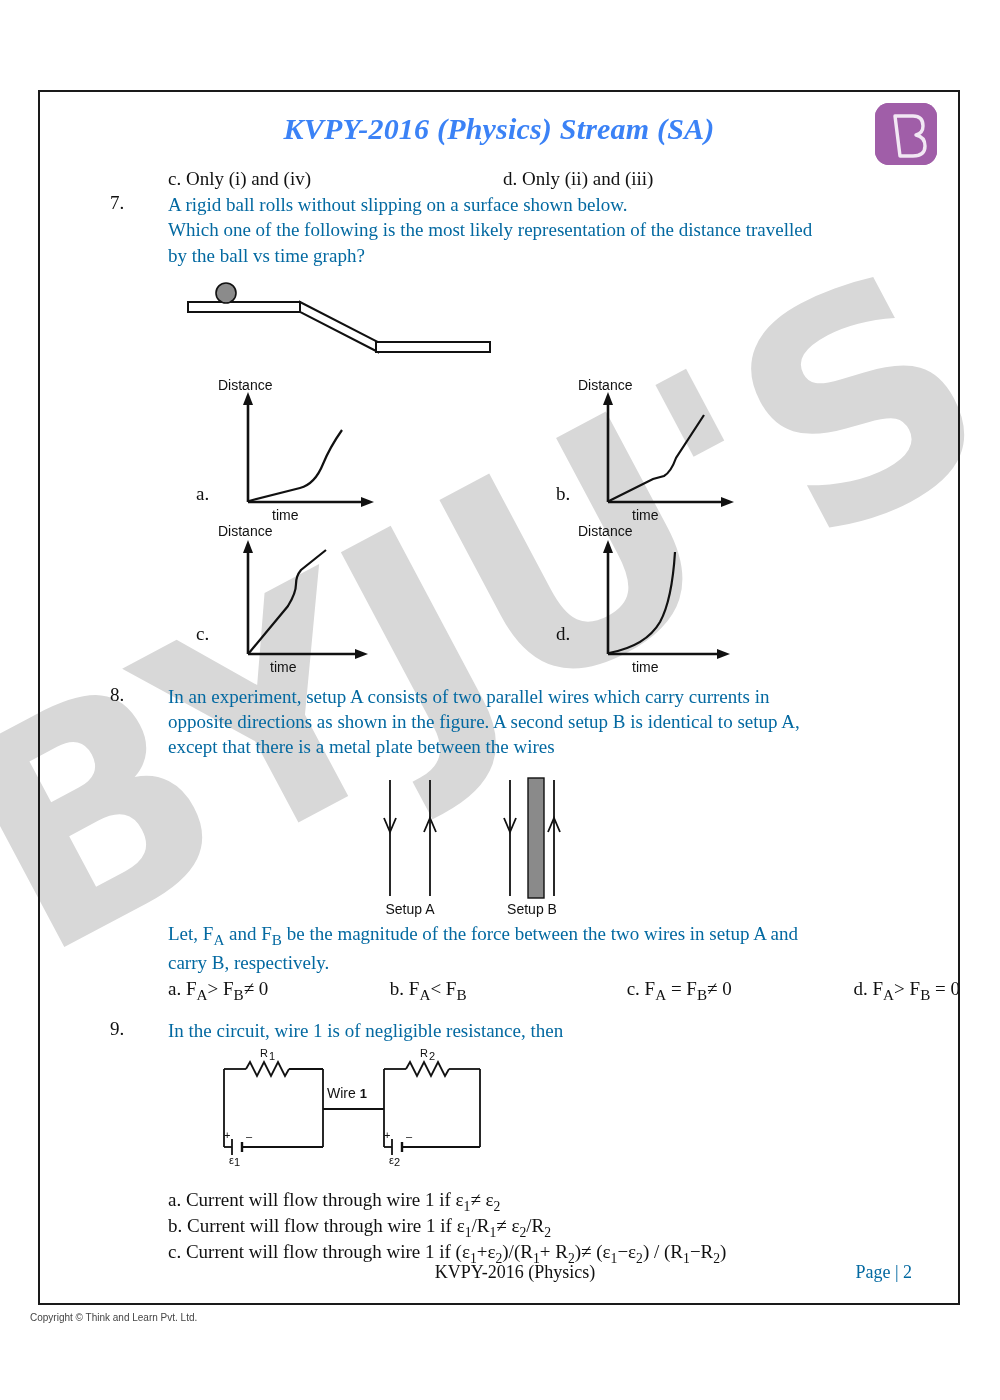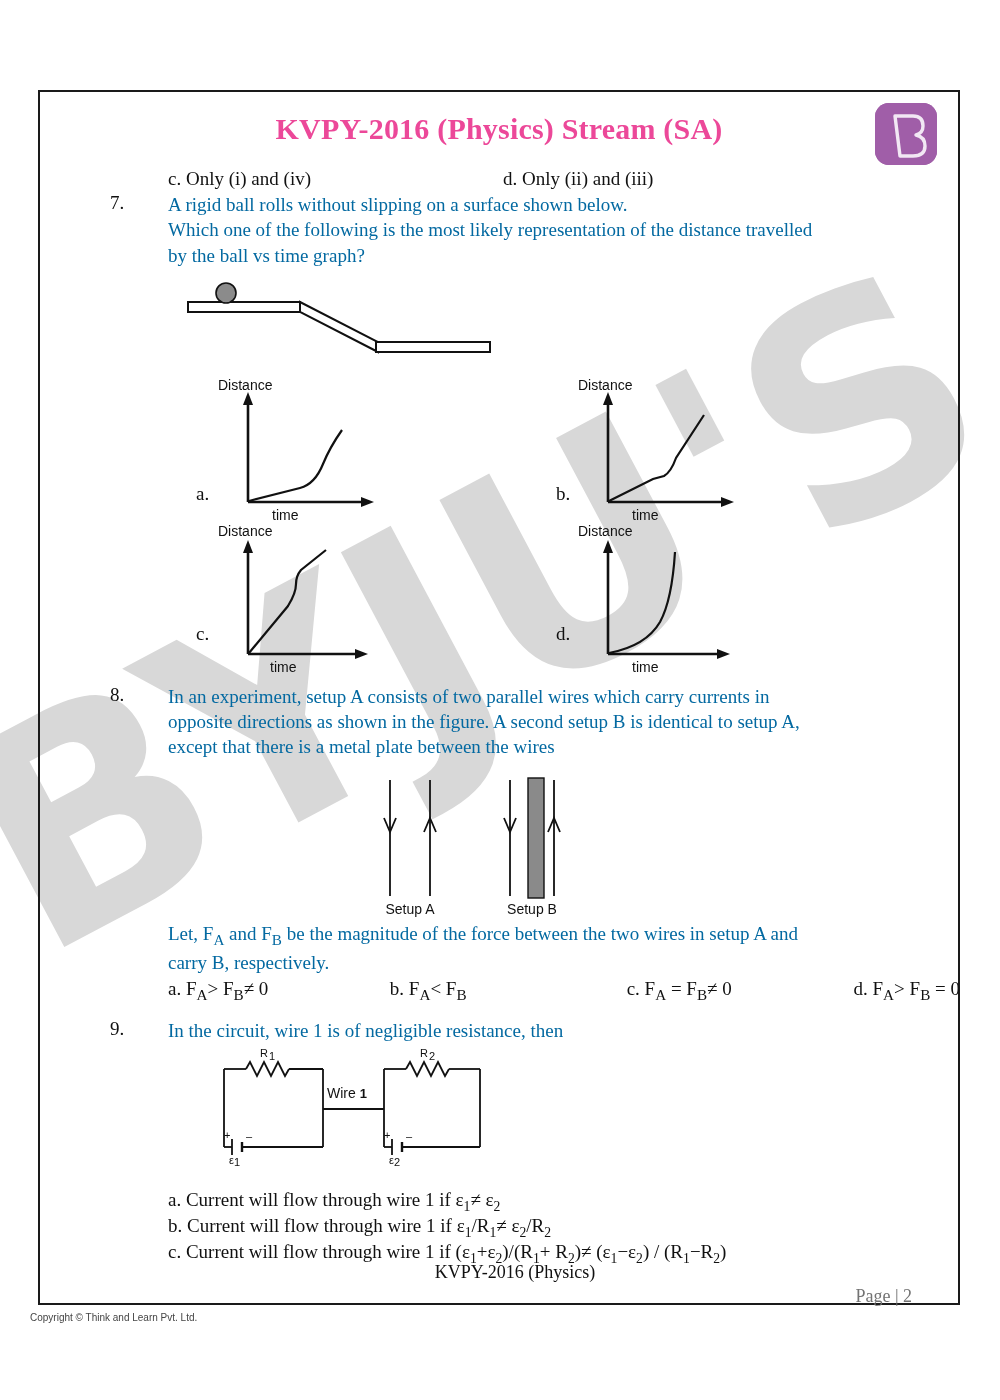--- a/index.html
+++ b/index.html
@@ -44,22 +44,23 @@
 
   
   #doc-title {
     position: absolute;
     left: 0; right: 0;
     top: 18px;
     text-align: center;
     font-family: "Liberation Serif", serif;
     font-weight: bold;
     font-size: 30px;
-    color: #ec4899;
+    color: #3b82f6;
     letter-spacing: 0.2px;
+    font-style: italic;
   }
   #brand-logo {
     position: absolute;
     right: 22px;
     top: 12px;
     width: 62px;
     height: 62px;
     border-radius: 14px;
     background: #a05ea8;
     z-index: 3;
@@ -147,22 +148,21 @@
     font-size: 18px;
     color: #111;
     padding-left: 48px;
   }
   #footer-page {
     position: absolute;
     right: 48px;
     top: 0;
     font-family: "Liberation Serif", serif;
     font-size: 18px;
-    color: #737373;
-    margin-top: 24px;
+    color: #0369a1;
   }
   #copyright {
     position: absolute;
     left: 30px;
     top: 1312px;
     font-family: "Liberation Sans", sans-serif;
     font-size: 10px;
     color: #444;
     z-index: 3;
   }

